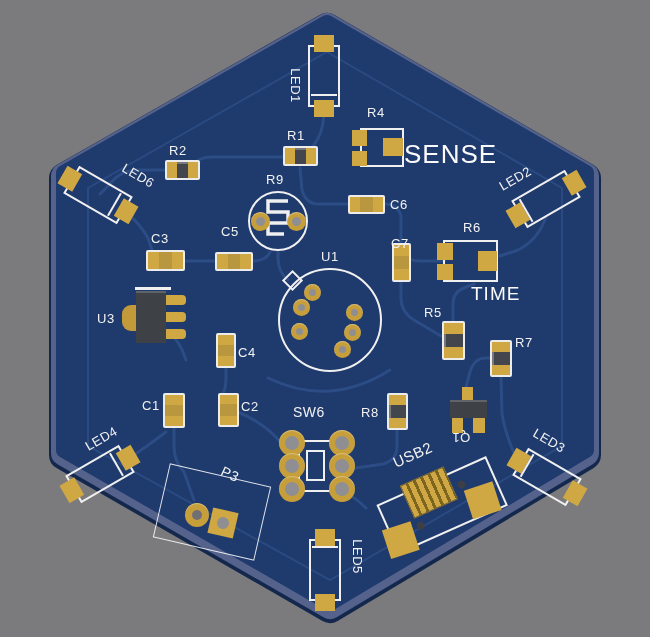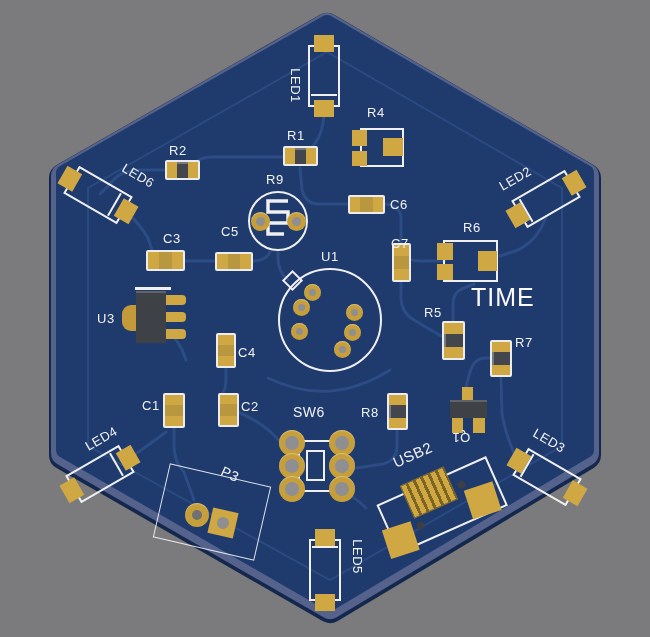--- a/index.html
+++ b/index.html
@@ -284,27 +284,28 @@
   <div class="ref" style="left:287px;top:128px">R1</div>
   <div class="ref" style="left:169px;top:143px">R2</div>
   <div class="ref" style="left:367px;top:105px">R4</div>
   <div class="ref" style="left:424px;top:305px">R5</div>
   <div class="ref" style="left:463px;top:220px">R6</div>
   <div class="ref" style="left:515px;top:335px">R7</div>
   <div class="ref" style="left:361px;top:405px">R8</div>
   <div class="ref" style="left:266px;top:172px">R9</div>
   <div class="ref" style="left:142px;top:398px">C1</div>
   <div class="ref" style="left:241px;top:399px">C2</div>
-  <div class="ref" style="left:163px;top:231px">C3</div>
+  <div class="ref" style="left:151px;top:231px">C3</div>
   <div class="ref" style="left:238px;top:345px">C4</div>
   <div class="ref" style="left:221px;top:224px">C5</div>
   <div class="ref" style="left:390px;top:197px">C6</div>
   <div class="ref" style="left:391px;top:236px">C7</div>
   <div class="ref" style="left:321px;top:249px">U1</div>
   <div class="ref" style="left:97px;top:311px">U3</div>
   <div class="ref" style="left:452px;top:430px;transform:rotate(180deg)">Q1</div>
   <div class="ref" style="left:293px;top:404px;font-size:14px">SW6</div>
   <div class="ref" style="left:392px;top:446px;font-size:15px;transform:rotate(-24deg)">USB2</div>
   <div class="ref" style="left:221px;top:466px;font-size:14px;transform:rotate(25deg)">P3</div>
 
-  <div class="big" style="left:471px;top:283px;font-size:25px">TIME</div>
+  <div class="big" style="left:404px;top:139px;font-size:26px">SENSE</div>
+  <div class="big" style="left:471px;top:283px;font-size:19px">TIME</div>
 
 </div>
 
 </body></html>

